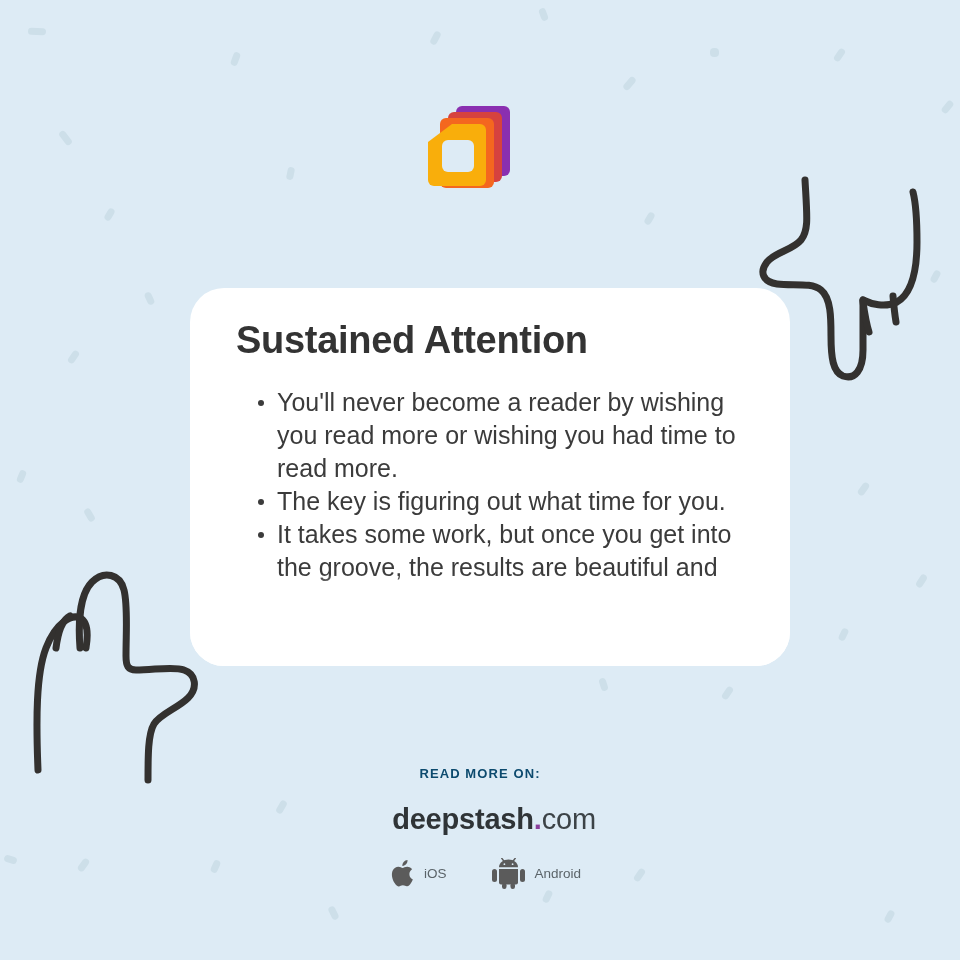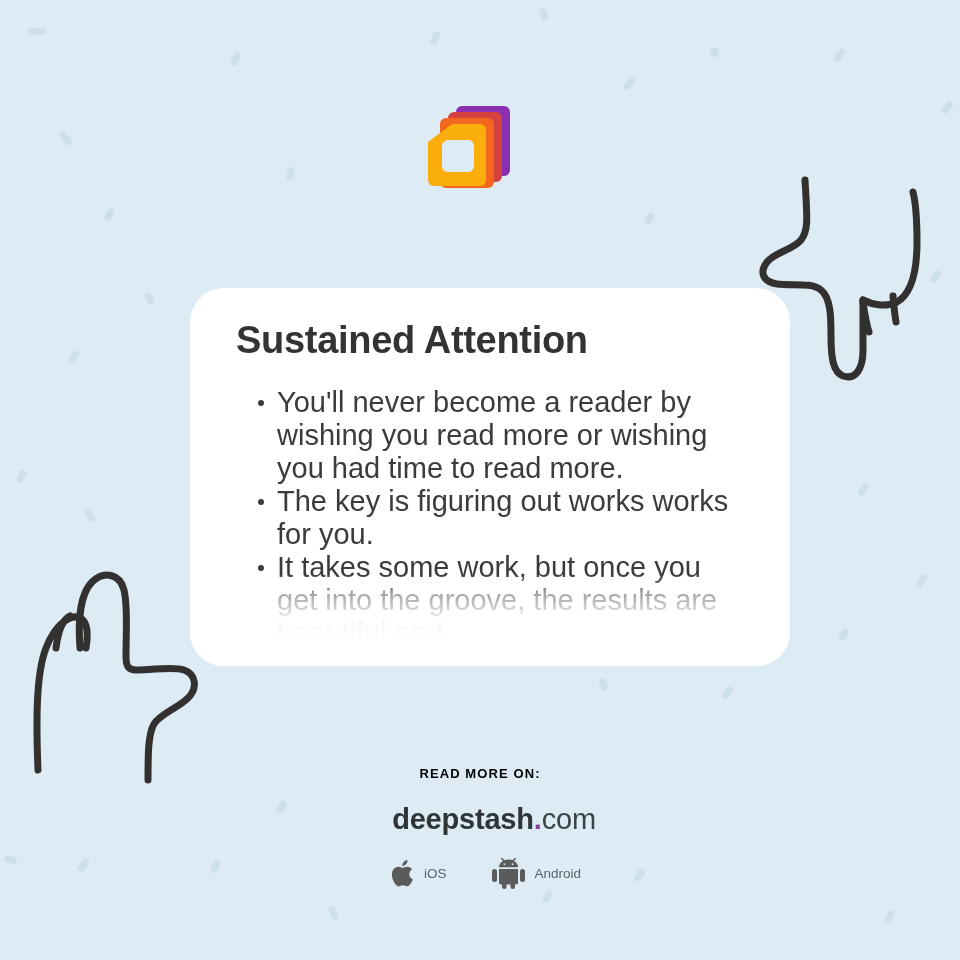--- a/index.html
+++ b/index.html
@@ -79,21 +79,21 @@
     font-weight: bold;
     color: #333333;
     letter-spacing: -0.3px;
     line-height: 1.2;
     margin-bottom: 22px;
   }
 
   .card-list {
     list-style: none;
     color: #3b3b3b;
-    font-size: 29px;
+    font-size: 25px;
     line-height: 33px;
   }
   .card-list li {
     position: relative;
     padding-left: 41px;
     margin-bottom: 0px;
   }
   .card-list li::before {
     content: "";
     position: absolute;
@@ -126,21 +126,21 @@
     left: 0;
     right: 0;
     top: 766px;
     text-align: center;
   }
 
   .read-more {
     font-size: 13px;
     font-weight: bold;
     letter-spacing: 1.1px;
-    color: #000000;
+    color: #0c4a6e;
     margin-bottom: 22px;
   }
 
   .wordmark {
     font-size: 29px;
     color: #2f3437;
     letter-spacing: -0.2px;
     margin-bottom: 22px;
     padding-left: 28px;
   }
@@ -243,21 +243,21 @@
       <rect x="18" y="36" width="32" height="32" rx="6" fill="#ddebf5"></rect>
     </svg>
   </div>
 
   <div class="card">
     <div class="card-inner">
       <h1 class="card-title">Sustained Attention</h1>
 
       <ul class="card-list">
         <li>You'll never become a reader by wishing you read more or wishing you had time to read more.</li>
-        <li>The key is figuring out works works for you.</li>
+        <li>The key is figuring out what time for you.</li>
         <li>It takes some work, but once you get into the groove, the results are beautiful and</li>
       </ul>
     </div>
     <div class="card-fade"></div>
   </div>
 
   <div class="footer">
 
     <div class="read-more">READ MORE ON:</div>
 

